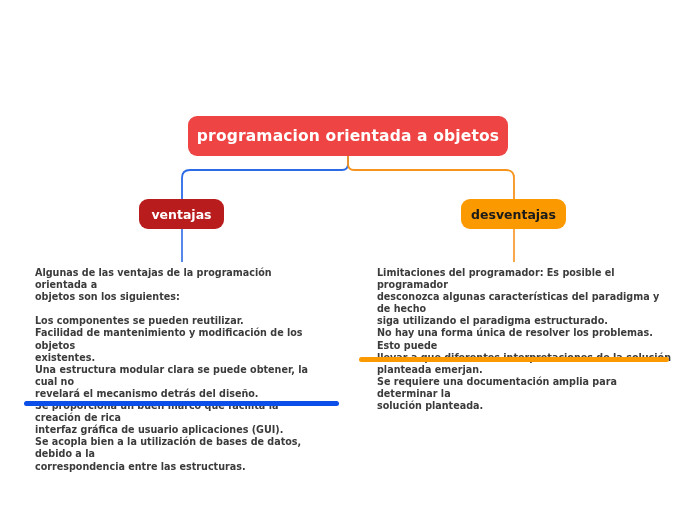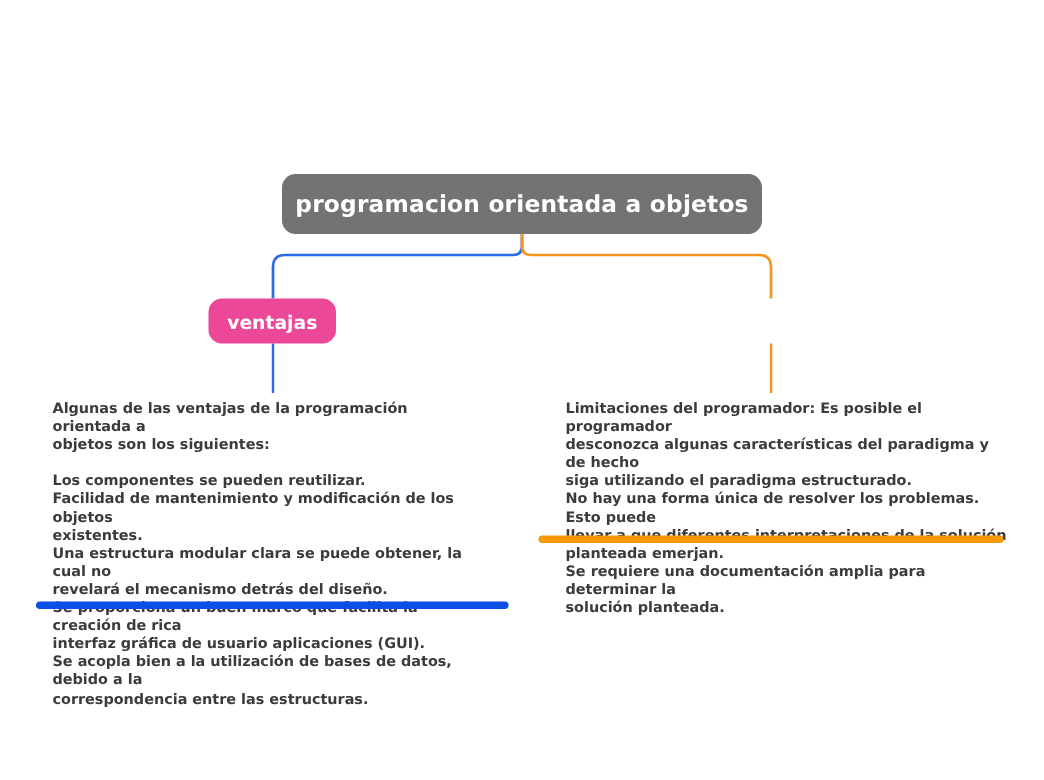--- a/index.html
+++ b/index.html
@@ -37,31 +37,31 @@
     box-sizing: border-box;
     font-weight: bold;
     white-space: nowrap;
     z-index: 3;
   }
   .node-root {
     left: 188px;
     top: 116px;
     width: 320px;
     height: 40px;
-    background: #737373;
+    background: #ef4444;
     color: #ffffff;
     font-size: 15.5px;
     letter-spacing: 0.15px;
   }
   .node-pro {
     left: 139px;
     top: 199px;
     width: 85px;
     height: 30px;
-    background: #ec4899;
+    background: #b91c1c;
     color: #ffffff;
     font-size: 12.5px;
   }
   .node-con {
     left: 461px;
     top: 199px;
     width: 105px;
     height: 30px;
     background: #FB9A00;
     color: #1a1a1a;
@@ -129,20 +129,23 @@
   </svg>
 
   <div class="node node-root">
     <span>programacion orientada a objetos</span>
   </div>
 
   <div class="node node-pro">
     <span>ventajas</span>
   </div>
 
+  <div class="node node-con">
+    <span>desventajas</span>
+  </div>
 
   <div class="textblock tb-pro">
     <p>Algunas de las ventajas de la programación orientada a
 objetos son los siguientes:
 
 Los componentes se pueden reutilizar.
 Facilidad de mantenimiento y modificación de los objetos
 existentes.
 Una estructura modular clara se puede obtener, la cual no
 revelará el mecanismo detrás del diseño.

